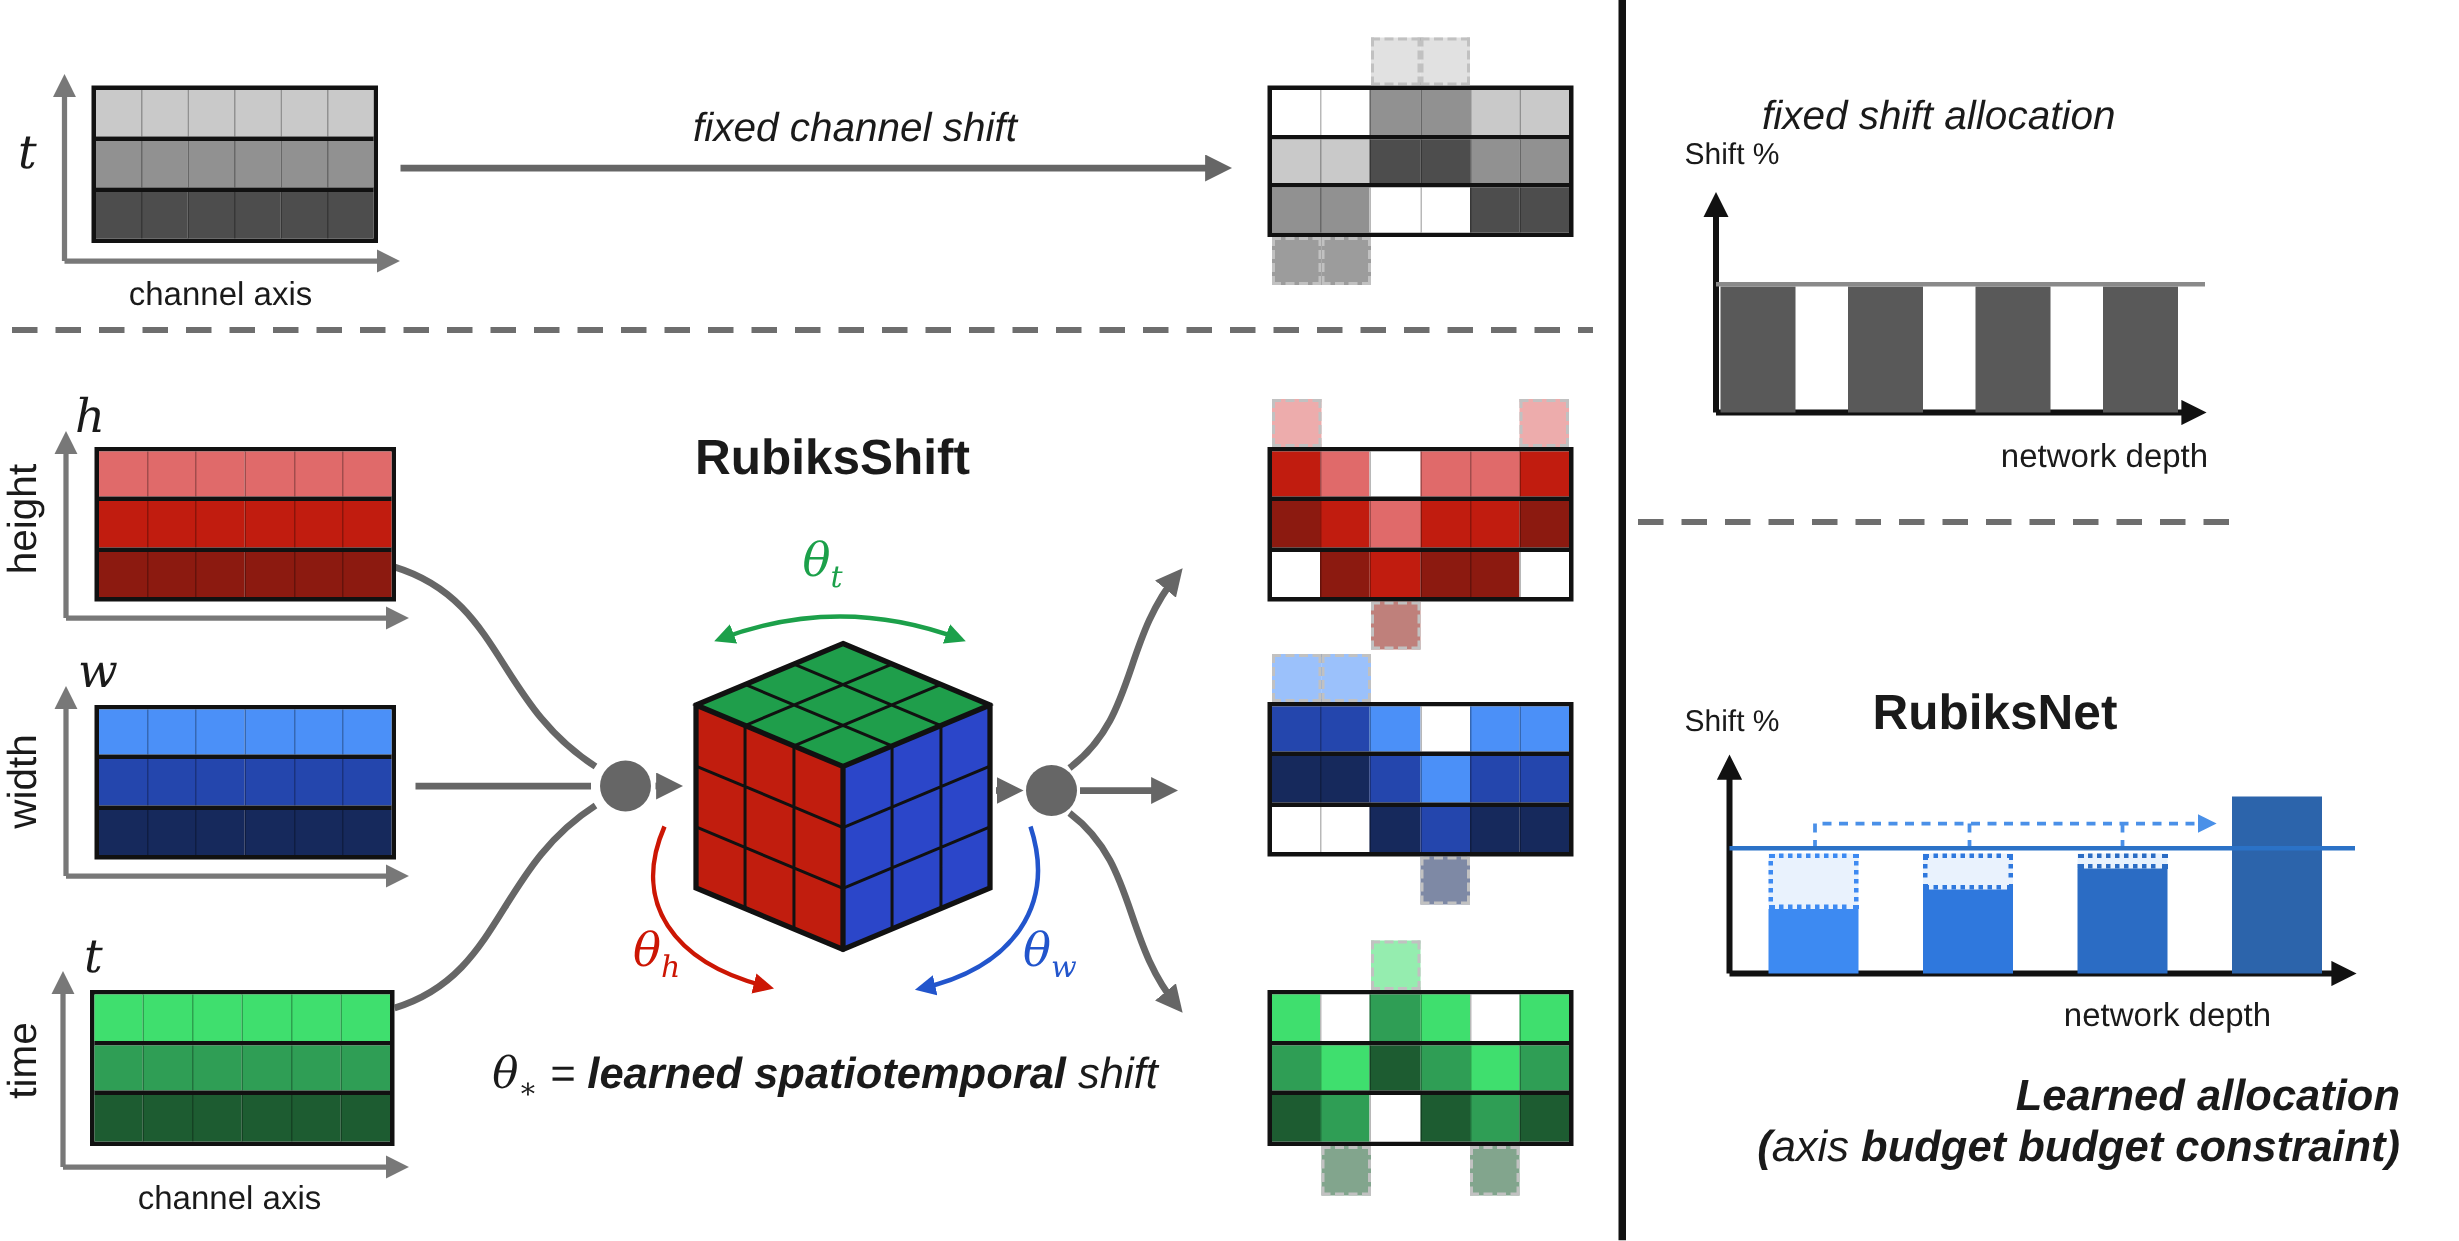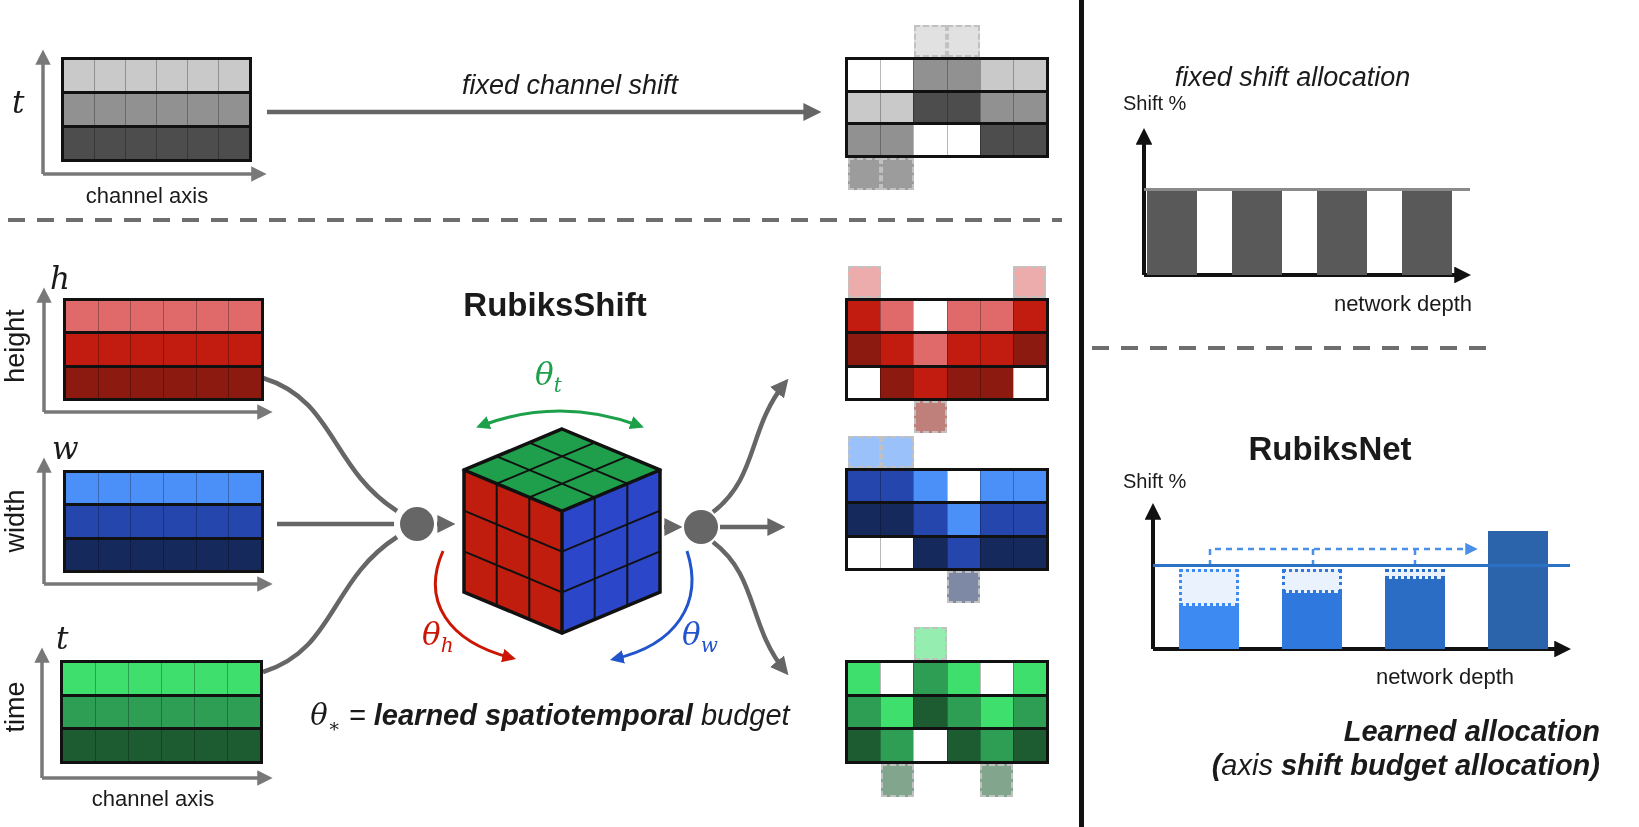--- a/index.html
+++ b/index.html
@@ -392,21 +392,21 @@
   <span>θ</span><sub>t</sub>
 </div>
 <div class="abs theta" style="left:422px;top:616px;color:#cc1604;">
   <span>θ</span><sub>h</sub>
 </div>
 <div class="abs theta" style="left:682px;top:616px;color:#2255cc;">
   <span>θ</span><sub>w</sub>
 </div>
 
 <div class="abs formula" style="left:250px;top:698px;width:600px;text-align:center;">
-  <span class="ftheta"><span>θ</span><sub>∗</sub></span><span> = </span><b>learned spatiotemporal</b><span> budget</span>
+  <span class="ftheta"><span>θ</span><sub>∗</sub></span><span> = </span><b>learned spatiotemporal</b><span> shift</span>
 </div>
 
 <div class="abs flow-label" style="left:1120px;top:62px;width:345px;text-align:center;">fixed shift allocation</div>
 <div class="abs shiftpct" style="left:1123px;top:92px;">Shift %</div>
 <div class="chart" id="chart-fixed">
   <div class="bars">
       <div class="barwrap">
         <div class="bar" style="height: 84px; background: rgb(89, 89, 89);"></div>
       </div>
       <div class="barwrap">
@@ -416,21 +416,21 @@
         <div class="bar" style="height: 84px; background: rgb(89, 89, 89);"></div>
       </div>
       <div class="barwrap">
         <div class="bar" style="height: 84px; background: rgb(89, 89, 89);"></div>
       </div>
     </div>
   <div class="budget-line" style="bottom: 84px; background: rgb(138, 138, 138);"></div>
 </div>
 <div class="abs axis-label" style="left:1313px;top:291px;width:180px;text-align:center;">network depth</div>
 
-<div class="abs big-title" style="left:1180px;top:430px;width:300px;text-align:center;">RubiksNet</div>
+<div class="abs big-title" style="left:1180px;top:456px;width:300px;text-align:center;">RubiksNet</div>
 <div class="abs shiftpct" style="left:1123px;top:470px;">Shift %</div>
 <div class="chart" id="chart-learned">
   <div class="bars">
       <div class="barwrap">
         <div class="bar-dash" style="height: 37px; border-color: rgb(61, 138, 242); background: rgb(233, 242, 253);"></div>
         <div class="bar" style="height: 43px; background: rgb(61, 138, 242);"></div>
       </div>
       <div class="barwrap">
         <div class="bar-dash" style="height: 24px; border-color: rgb(47, 120, 221); background: rgb(233, 242, 253);"></div>
         <div class="bar" style="height: 56px; background: rgb(47, 120, 221);"></div>
@@ -442,14 +442,14 @@
       <div class="barwrap">
         <div class="bar" style="height: 118px; background: rgb(44, 100, 171);"></div>
       </div>
     </div>
   <div class="budget-line" style="bottom: 82px; background: rgb(43, 114, 199);"></div>
 </div>
 <div class="abs axis-label" style="left:1355px;top:664px;width:180px;text-align:center;">network depth</div>
 
 <div class="abs caption" style="left:1095px;top:714px;width:505px;text-align:right;">
   <div>Learned allocation</div>
-  <div><span>(</span><span class="thin">axis </span><span>shift budget allocation</span><span>)</span></div>
+  <div><span>(</span><span class="thin">axis </span><span>budget budget constraint</span><span>)</span></div>
 </div>
 
 </body></html>

